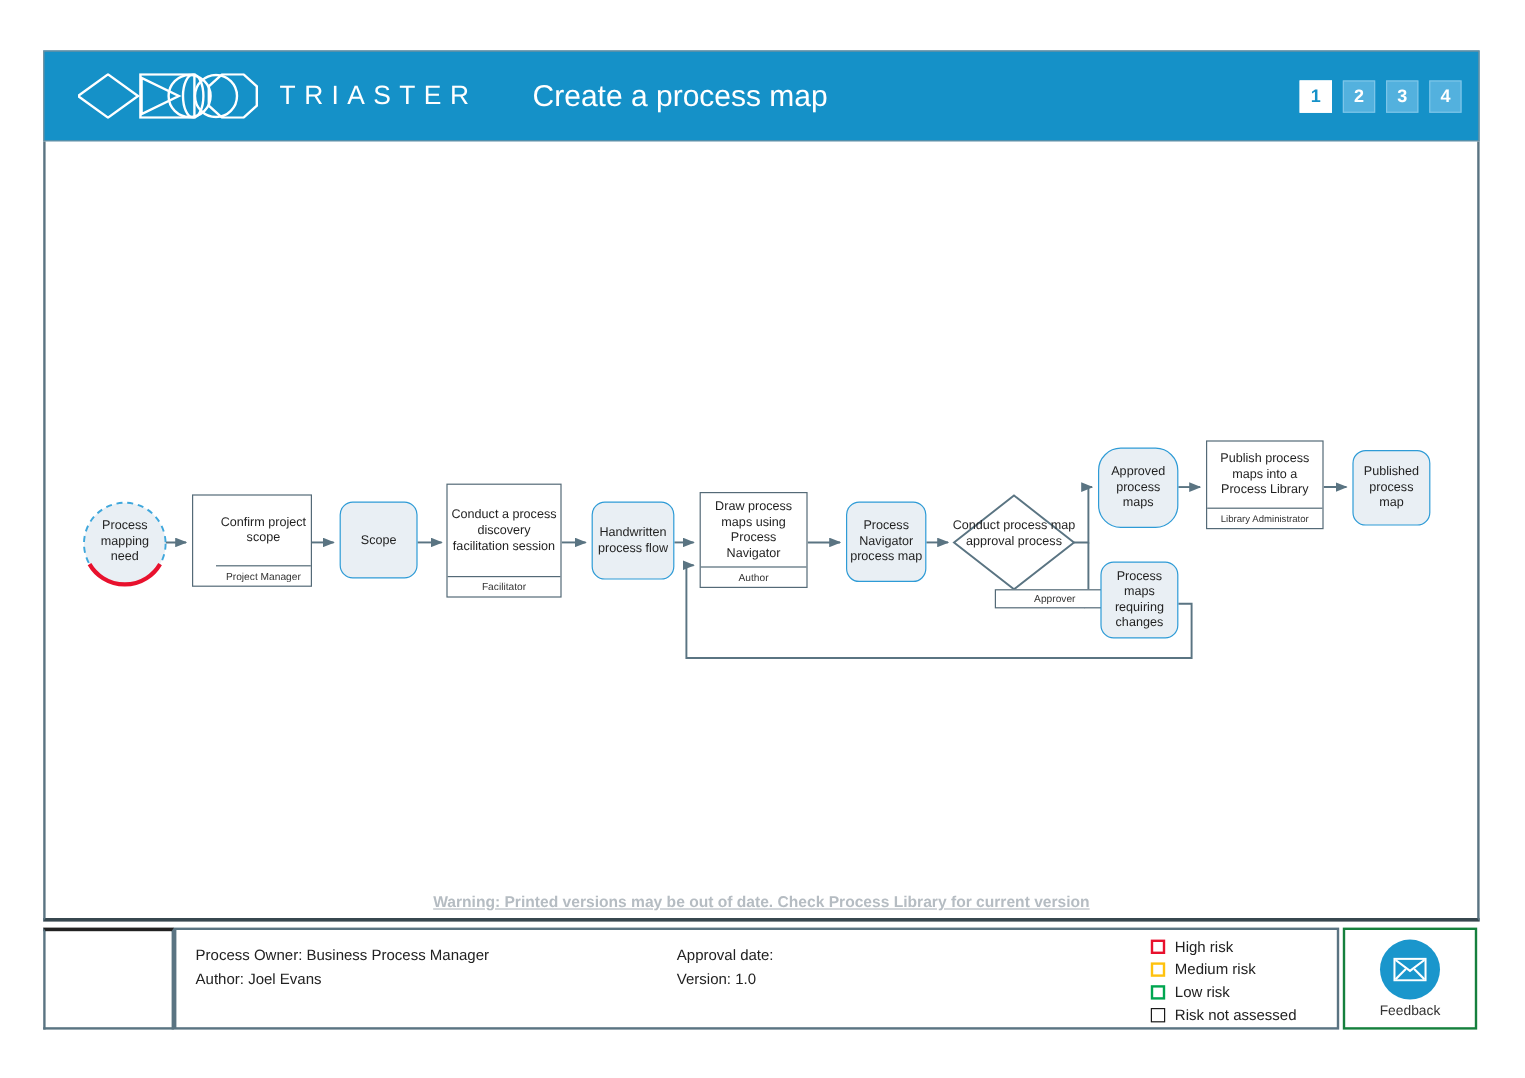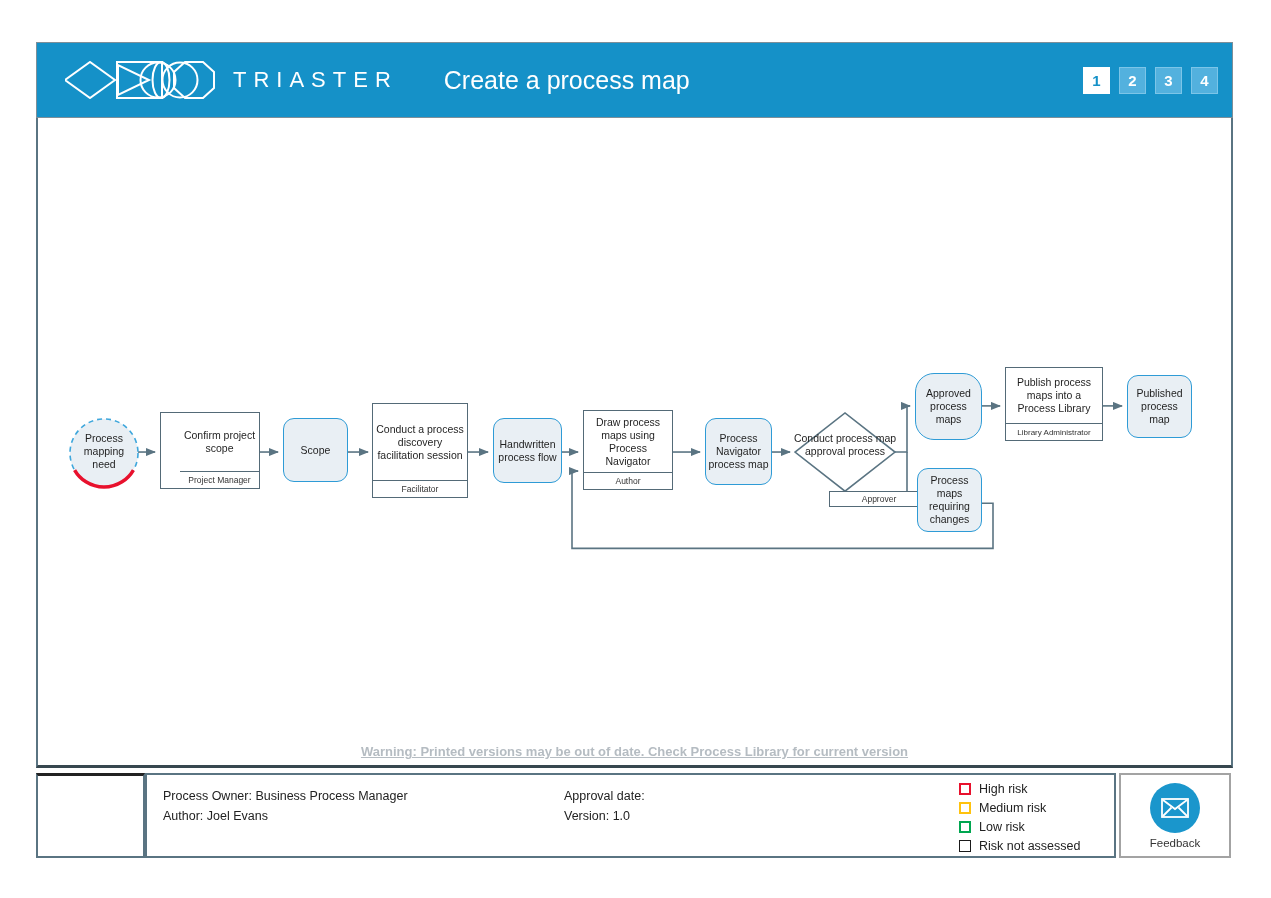--- a/index.html
+++ b/index.html
@@ -42,21 +42,21 @@
 
   .warning{position:absolute;left:0;bottom:6px;width:100%;text-align:center;
            font-size:13px;font-weight:bold;color:#b5bcc2;text-decoration:underline;}
 
   
   .f-left{position:absolute;left:36px;top:773px;width:109px;height:85px;box-sizing:border-box;
           border:2px solid #5a7482;border-top:3px solid #222;background:#fff;}
   .f-info{position:absolute;left:145px;top:773px;width:971px;height:85px;box-sizing:border-box;
           border:2px solid #5a7482;background:#fff;}
   .f-feedback{position:absolute;left:1119px;top:773px;width:112px;height:85px;box-sizing:border-box;
-          border:2px solid #a3a3a3;background:#fff;display:flex;flex-direction:column;
+          border:2px solid #15803d;background:#fff;display:flex;flex-direction:column;
           align-items:center;justify-content:center;cursor:pointer;}
   .info-text{position:absolute;top:11px;font-size:12.5px;color:#222;line-height:20px;}
   .owner-block{left:16px;}
   .approval-block{left:417px;}
   .legend{position:absolute;left:812px;top:4px;}
   .legend-row{display:flex;align-items:center;height:19px;}
   .swatch{width:12px;height:12px;box-sizing:border-box;border:2.5px solid #000;background:#fff;margin-right:8px;}
   .legend-row:nth-child(4) .swatch{border-width:1.5px;}
   .legend-label{font-size:12.5px;color:#222;}
   .fb-circle{width:50px;height:50px;border-radius:50%;background:#1a96cc;display:flex;

